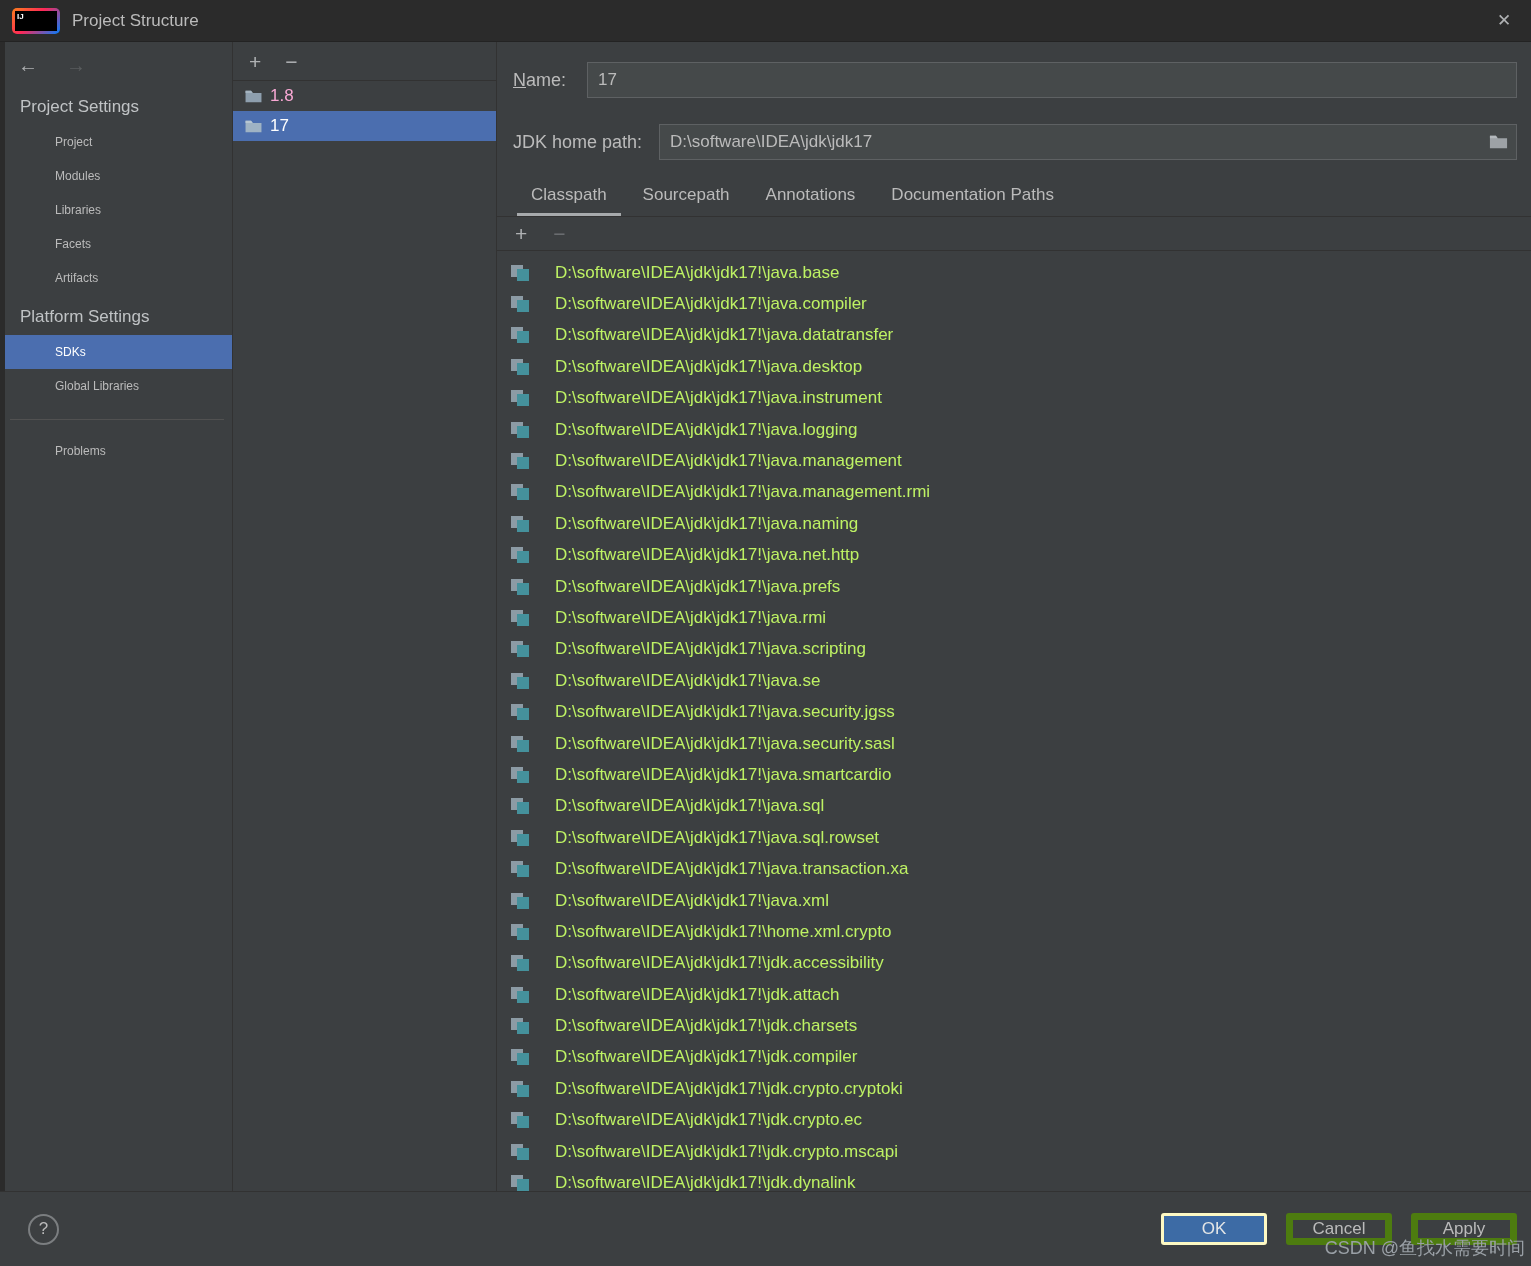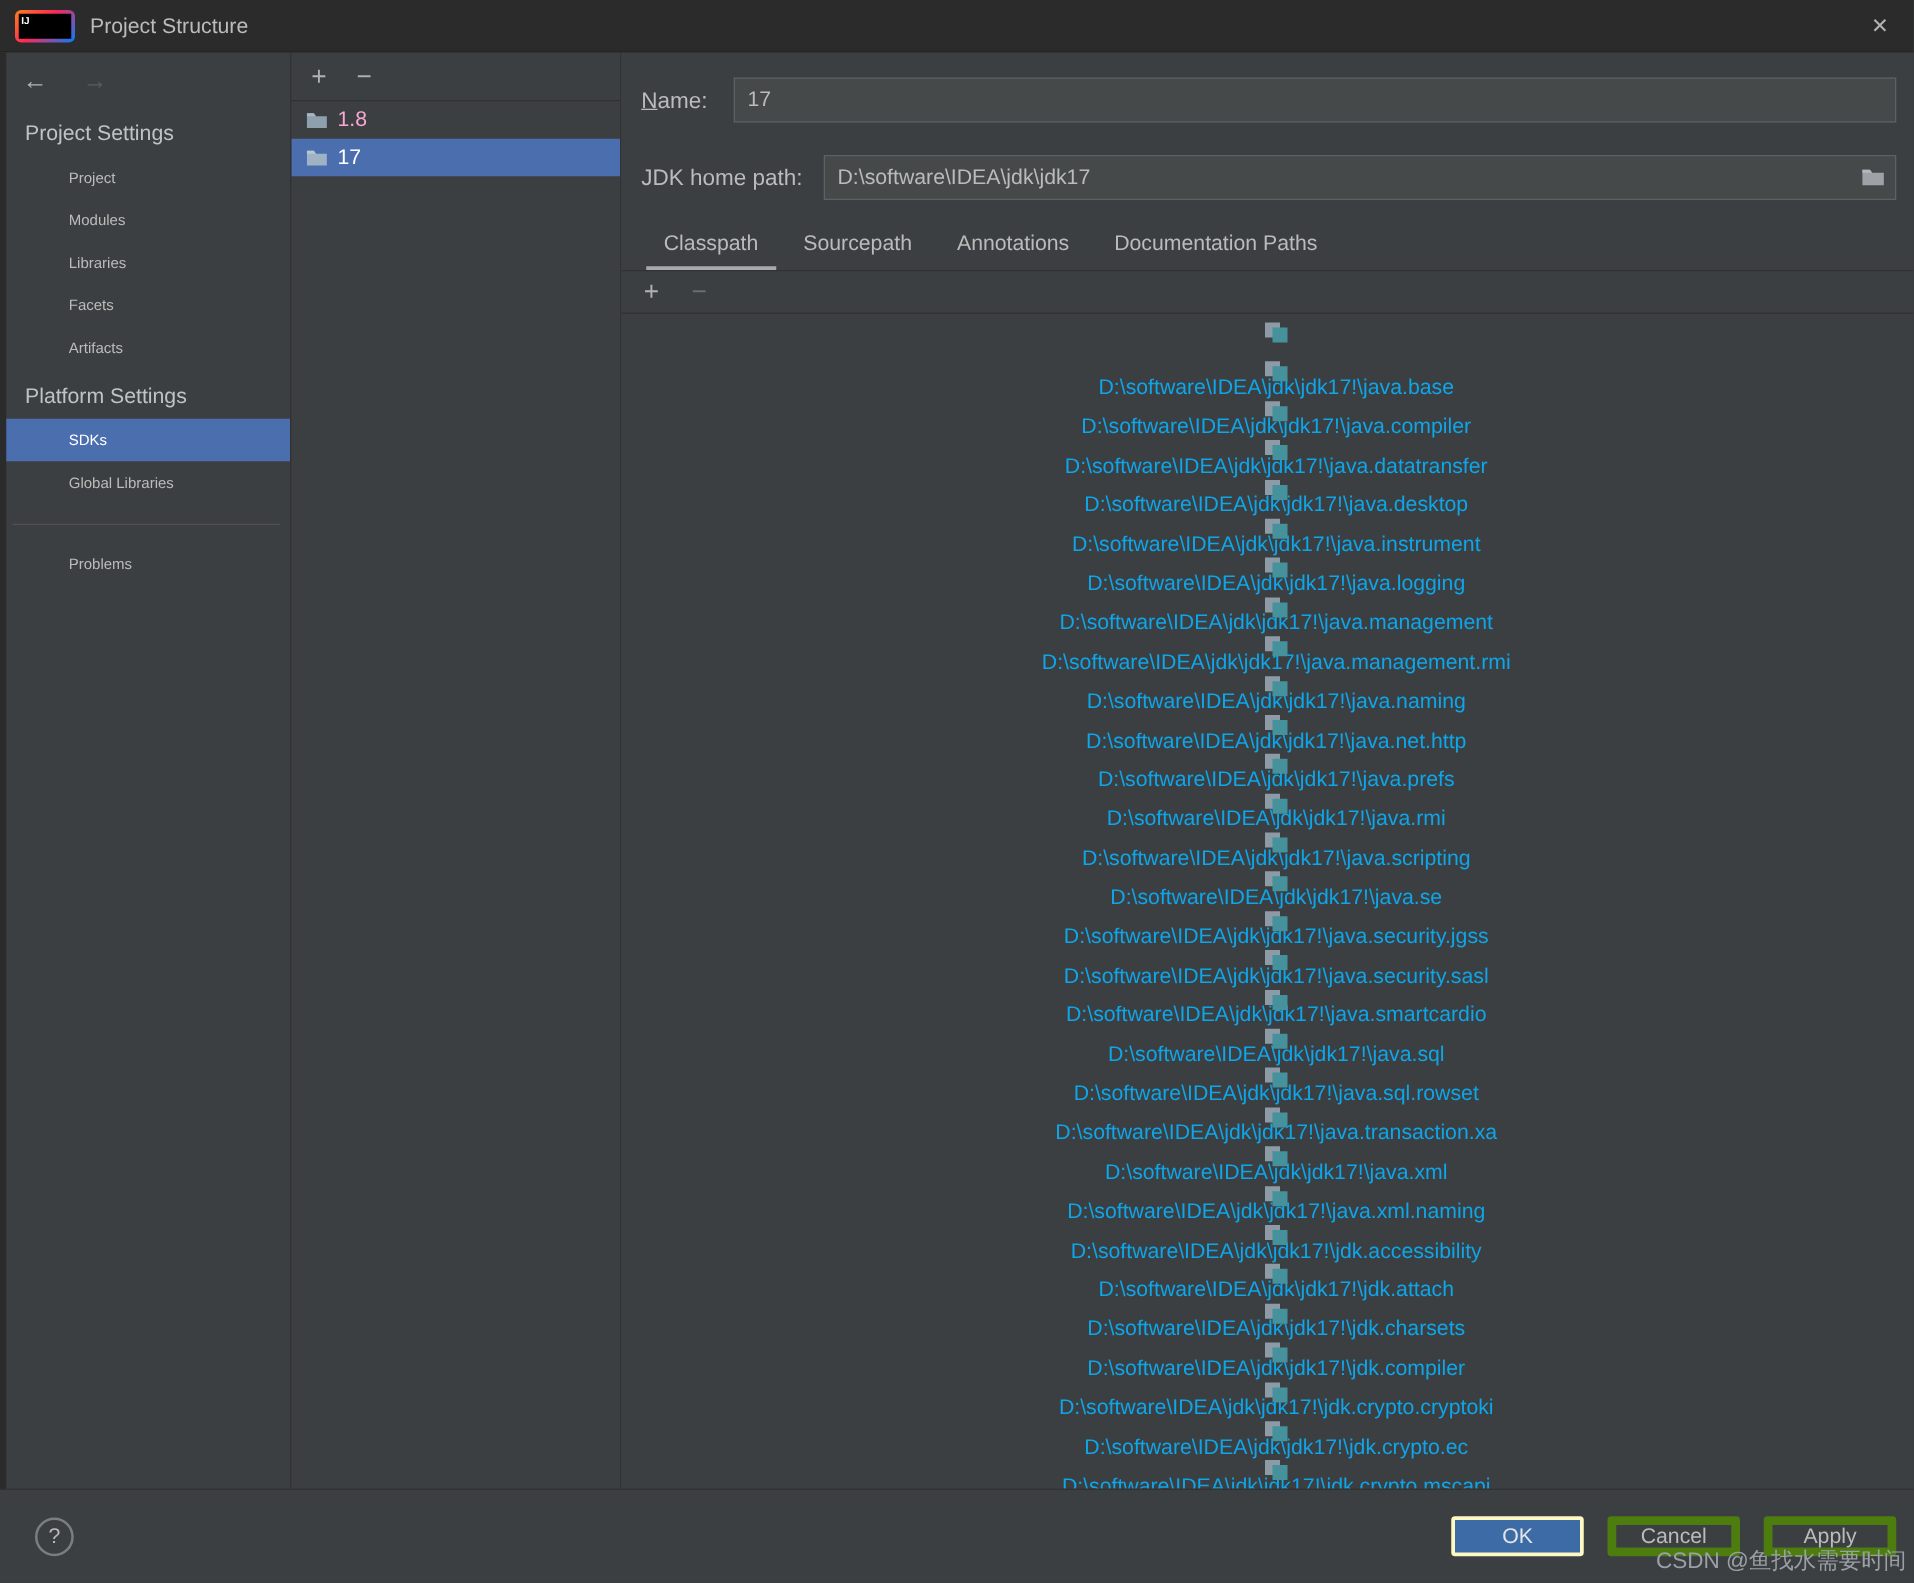--- a/index.html
+++ b/index.html
@@ -110,23 +110,22 @@
   }
 
   .list-toolbar {
     height:34px; flex:0 0 auto; display:flex; align-items:center; gap:26px;
     padding-left:18px; border-bottom:1px solid #323232;
   }
 
   .cp-list { flex:1; overflow:hidden; padding-top:6px; }
   .cp-row {
     height:31.4px; display:flex; align-items:center; gap:25px;
-    padding-left:14px; font-size:17px; color:#0ea5e9; cursor:default;
+    padding-left:14px; font-size:17px; color:#bef264; cursor:default;
     white-space:nowrap;
-    flex-direction:column;
   }
   .jar-icon { position:relative; width:19px; height:18px; flex:0 0 auto; }
   .jar-back  { position:absolute; left:0;  top:1px; width:12px; height:12px; background:#8c9ba5; }
   .jar-front { position:absolute; left:6px; top:5px; width:12px; height:12px; background:#45919c; }
 
   
   .footer {
     height:75px; background:#3c3f41; border-top:1px solid #323232;
     display:flex; align-items:center; padding:0 14px; position:relative;
   }
@@ -382,21 +381,21 @@
       <span class="jar-back"></span>
             <span class="jar-front"></span>
     </span>
     <span class="cp-text">D:\software\IDEA\jdk\jdk17!\java.xml</span>
   </div>
         <div class="cp-row">
     <span class="jar-icon">
       <span class="jar-back"></span>
             <span class="jar-front"></span>
     </span>
-    <span class="cp-text">D:\software\IDEA\jdk\jdk17!\java.xml.naming</span>
+    <span class="cp-text">D:\software\IDEA\jdk\jdk17!\home.xml.crypto</span>
   </div>
         <div class="cp-row">
     <span class="jar-icon">
       <span class="jar-back"></span>
             <span class="jar-front"></span>
     </span>
     <span class="cp-text">D:\software\IDEA\jdk\jdk17!\jdk.accessibility</span>
   </div>
         <div class="cp-row">
     <span class="jar-icon">

